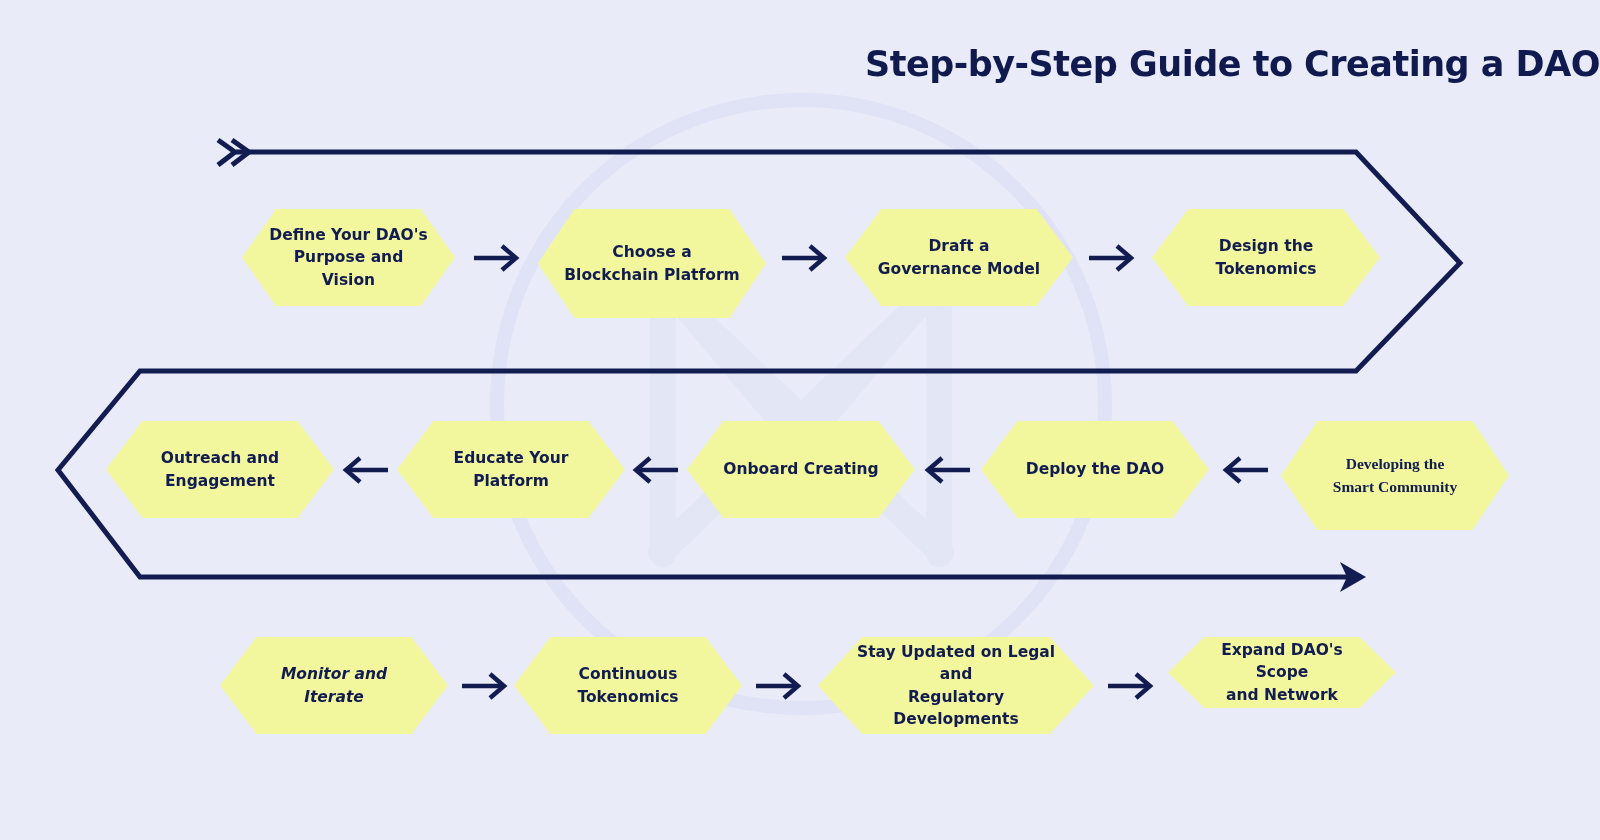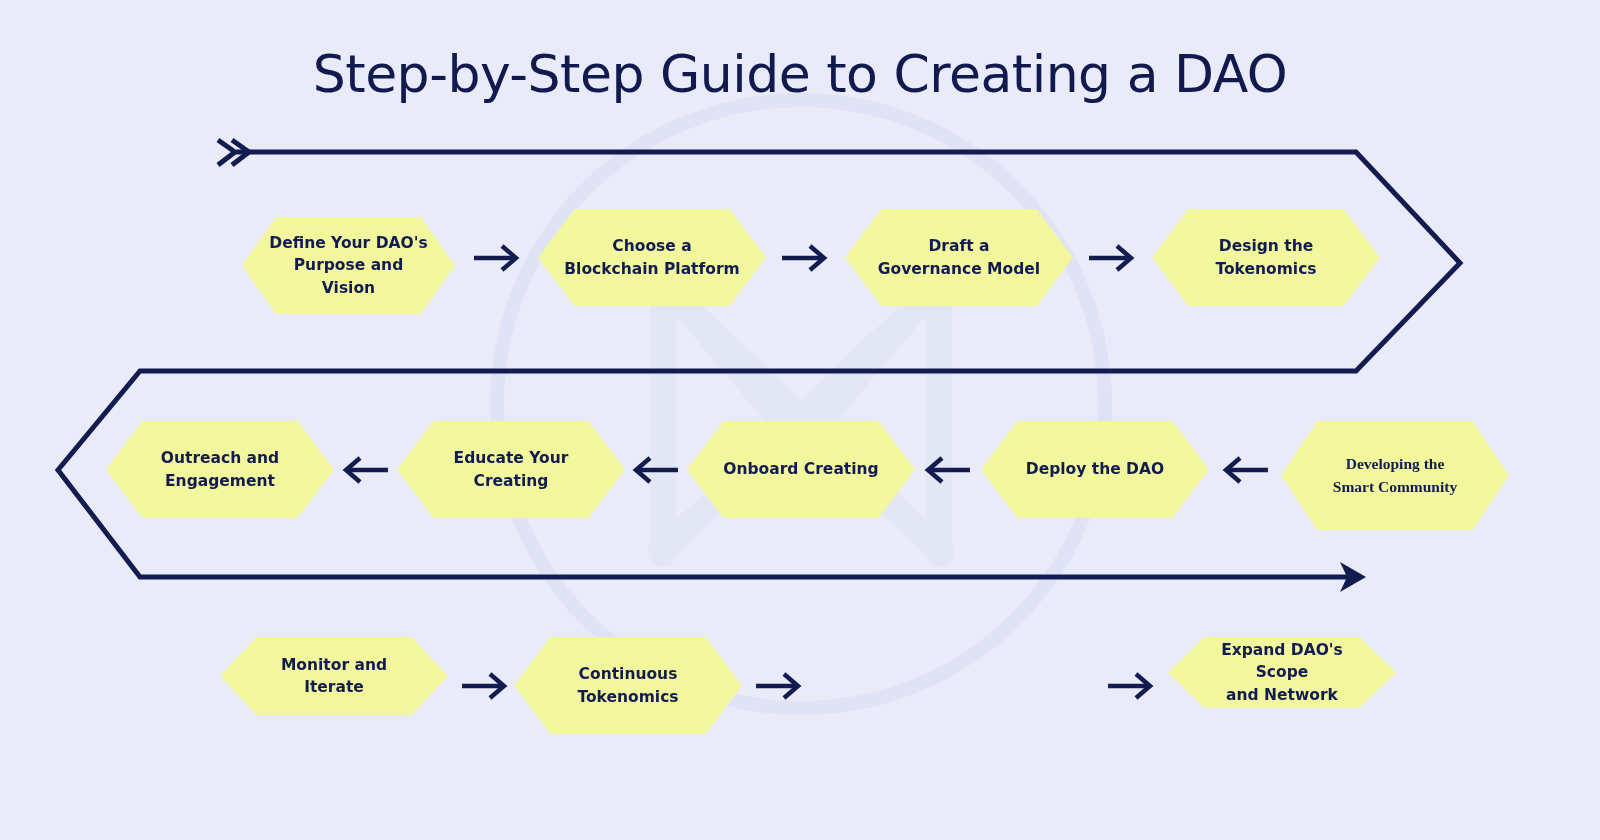--- a/index.html
+++ b/index.html
@@ -18,23 +18,23 @@
     left:481px; top:84px;
     width:640px;height:640px;
     pointer-events:none;
     opacity:1;
   }
 
   
   .title{
     position:absolute;
     left:0;top:44px;width:1600px;
-    text-align:center;
-    font-size:52px;
-    font-weight:400;
+    text-align:right;
+    font-size:35px;
+    font-weight:700;
     letter-spacing:-0.5px;
     color:#111a4e;
     white-space:nowrap;
   }
 
   
   .connectors{position:absolute;left:0;top:0;width:1600px;height:840px;pointer-events:none;}
 
   
   .hex{
@@ -83,35 +83,35 @@
     <g stroke="#131c50" stroke-width="5" fill="none" stroke-linecap="butt" stroke-linejoin="miter">
       <polyline points="218,140 235,152 218,165"></polyline>
       <polyline points="232,140 249,152 232,165"></polyline>
     </g>
 
     <g fill="#131c50">
       <polygon points="1340,562 1366,577 1340,592 1347,577"></polygon>
     </g>
   </svg>
 
-  <div class="hex" style="left:242px;top:209px;width:213px;height:97px;margin-top:8px;">
+  <div class="hex" style="left:242px;top:209px;width:213px;height:97px;">
     <div>
       <span>Define Your DAO's</span>
       <span>Purpose and Vision</span>
     </div>
   </div>
 
   <svg class="arrow" style="left:470px;top:238px;" viewBox="0 0 56 40">
     <g stroke="#131c50" fill="none" stroke-width="4.5" stroke-linecap="butt" stroke-linejoin="miter">
       <line x1="4" y1="20" x2="44" y2="20"></line>
       <polyline points="32,8 46,20 32,32"></polyline>
     </g>
   </svg>
 
-  <div class="hex" style="left:538px;top:209px;width:228px;height:97px;">
+  <div class="hex" style="left:538px;top:209px;width:228px;height:109px;">
     <div>
       <span>Choose a</span>
       <span>Blockchain Platform</span>
     </div>
   </div>
 
   <svg class="arrow" style="left:778px;top:238px;" viewBox="0 0 56 40">
     <g stroke="#131c50" fill="none" stroke-width="4.5" stroke-linecap="butt" stroke-linejoin="miter">
       <line x1="4" y1="20" x2="44" y2="20"></line>
       <polyline points="32,8 46,20 32,32"></polyline>
@@ -175,39 +175,39 @@
   <svg class="arrow" style="left:626px;top:450px;" viewBox="0 0 56 40">
     <g stroke="#131c50" fill="none" stroke-width="4.5" stroke-linecap="butt" stroke-linejoin="miter">
       <line x1="52" y1="20" x2="12" y2="20"></line>
       <polyline points="24,8 10,20 24,32"></polyline>
     </g>
   </svg>
 
   <div class="hex" style="left:397px;top:421px;width:228px;height:97px;">
     <div>
       <span>Educate Your</span>
-      <span>Creating</span>
+      <span>Platform</span>
     </div>
   </div>
 
   <svg class="arrow" style="left:336px;top:450px;" viewBox="0 0 56 40">
     <g stroke="#131c50" fill="none" stroke-width="4.5" stroke-linecap="butt" stroke-linejoin="miter">
       <line x1="52" y1="20" x2="12" y2="20"></line>
       <polyline points="24,8 10,20 24,32"></polyline>
     </g>
   </svg>
 
   <div class="hex" style="left:106px;top:421px;width:228px;height:97px;">
     <div>
       <span>Outreach and</span>
       <span>Engagement</span>
     </div>
   </div>
 
-  <div class="hex" style="left:220px;top:637px;width:228px;height:78px;">
+  <div class="hex" style="left:220px;top:637px;width:228px;height:97px;font-style:italic;">
     <div>
       <span>Monitor and</span>
       <span>Iterate</span>
     </div>
   </div>
 
   <svg class="arrow" style="left:458px;top:666px;" viewBox="0 0 56 40">
     <g stroke="#131c50" fill="none" stroke-width="4.5" stroke-linecap="butt" stroke-linejoin="miter">
       <line x1="4" y1="20" x2="44" y2="20"></line>
       <polyline points="32,8 46,20 32,32"></polyline>
@@ -221,20 +221,26 @@
     </div>
   </div>
 
   <svg class="arrow" style="left:752px;top:666px;" viewBox="0 0 56 40">
     <g stroke="#131c50" fill="none" stroke-width="4.5" stroke-linecap="butt" stroke-linejoin="miter">
       <line x1="4" y1="20" x2="44" y2="20"></line>
       <polyline points="32,8 46,20 32,32"></polyline>
     </g>
   </svg>
 
+  <div class="hex" style="left:818px;top:637px;width:276px;height:97px;">
+    <div>
+      <span>Stay Updated on Legal and</span>
+      <span>Regulatory Developments</span>
+    </div>
+  </div>
 
   <svg class="arrow" style="left:1104px;top:666px;" viewBox="0 0 56 40">
     <g stroke="#131c50" fill="none" stroke-width="4.5" stroke-linecap="butt" stroke-linejoin="miter">
       <line x1="4" y1="20" x2="44" y2="20"></line>
       <polyline points="32,8 46,20 32,32"></polyline>
     </g>
   </svg>
 
   <div class="hex" style="left:1168px;top:637px;width:228px;height:71px;">
     <div>

